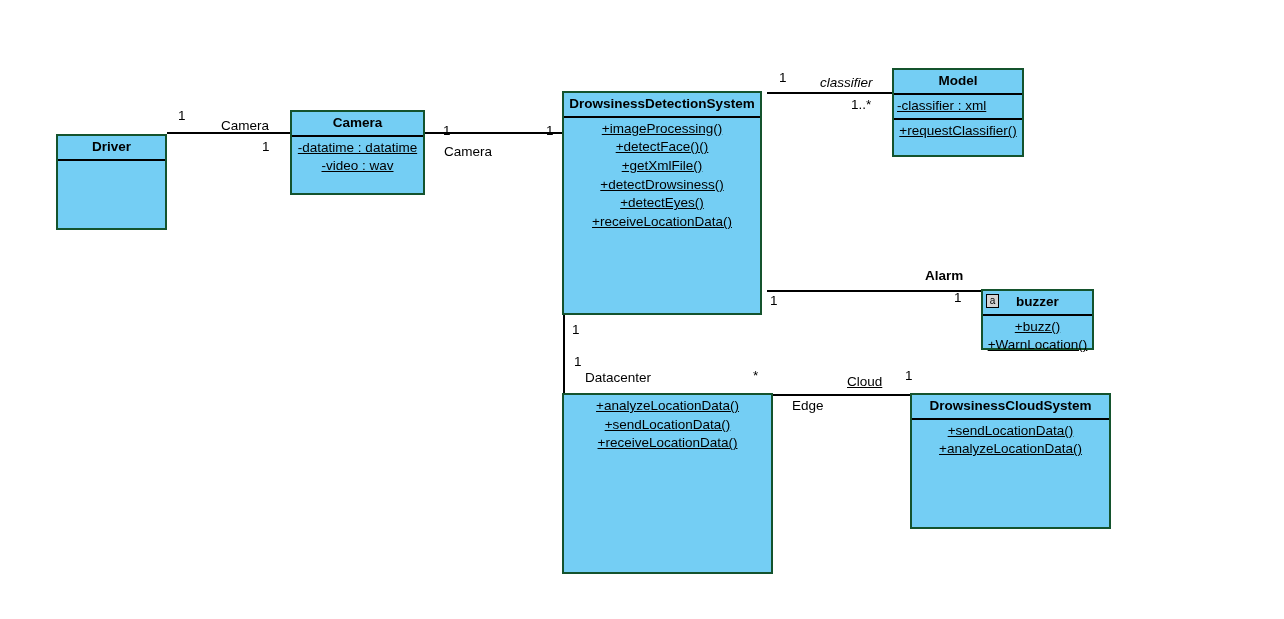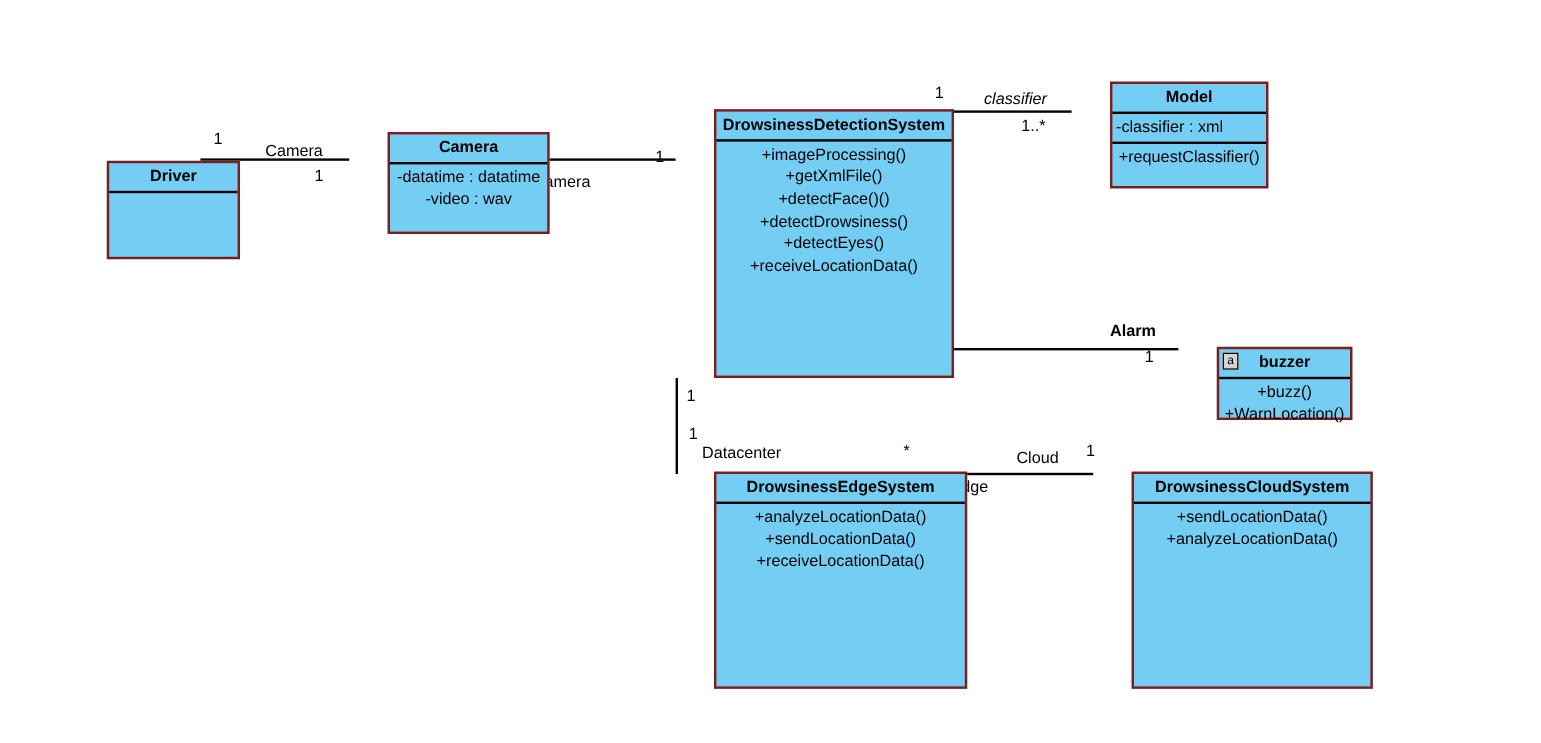--- a/index.html
+++ b/index.html
@@ -16,24 +16,23 @@
     height: 619px;
     background: #ffffff;
     overflow: hidden;
   }
 
   
   .uml-class {
     position: absolute;
     box-sizing: border-box;
     background: #74cef4;
-    border: 2px solid #7f1d1d;
+    border: 2px solid #14532d;
     display: flex;
     flex-direction: column;
-    margin-left: 33px;
   }
   .uml-title {
     box-sizing: border-box;
     text-align: center;
     font-weight: bold;
     font-size: 13.5px;
     color: #000000;
     line-height: 1;
     padding: 4px 4px 5px 4px;
     border-bottom: 2px solid #000000;
@@ -50,20 +49,21 @@
   }
   .uml-compartment.bordered {
     border-bottom: 2px solid #000000;
   }
   .uml-compartment.grow {
     flex: 1 1 auto;
     text-align: center;
   }
   .uml-member {
     white-space: nowrap;
+    text-decoration: underline;
   }
 
   
   .badge-a {
     position: absolute;
     left: 3px;
     top: 3px;
     width: 13px;
     height: 14px;
     box-sizing: border-box;
@@ -128,43 +128,43 @@
 
   <div class="lbl" style="left:925px; top:269px;font-weight:bold;">Alarm</div>
   <div class="lbl" style="left:770px; top:294px;">1</div>
   <div class="lbl" style="left:954px; top:291px;">1</div>
 
   <div class="lbl" style="left:572px; top:323px;">1</div>
   <div class="lbl" style="left:574px; top:355px;">1</div>
   <div class="lbl" style="left:585px; top:371px;">Datacenter</div>
   <div class="lbl" style="left:753px; top:369px;">*</div>
 
-  <div class="lbl" style="left:847px; top:375px;">Cloud</div>
+  <div class="lbl" style="left:847px; top:375px;text-decoration:underline;">Cloud</div>
   <div class="lbl" style="left:905px; top:369px;">1</div>
   <div class="lbl" style="left:792px; top:399px;">Edge</div>
 
-  <div class="uml-class" style="left:56px; top:134px; width:111px; height:82px;">
+  <div class="uml-class" style="left:56px; top:134px; width:111px; height:96px;">
     <div class="uml-title">Driver</div>
     <div class="uml-compartment grow"></div>
   </div>
 
   <div class="uml-class" style="left:290px; top:110px; width:135px; height:85px;">
     <div class="uml-title">Camera</div>
     <div class="uml-compartment grow">
       <div class="uml-member">-datatime : datatime</div>
       <div class="uml-member">-video : wav</div>
     </div>
   </div>
 
   <div class="uml-class" style="left:562px; top:91px; width:200px; height:224px;">
     <div class="uml-title">DrowsinessDetectionSystem</div>
     <div class="uml-compartment grow">
       <div class="uml-member">+imageProcessing()</div>
+      <div class="uml-member">+detectFace()()</div>
       <div class="uml-member">+getXmlFile()</div>
-      <div class="uml-member">+detectFace()()</div>
       <div class="uml-member">+detectDrowsiness()</div>
       <div class="uml-member">+detectEyes()</div>
       <div class="uml-member">+receiveLocationData()</div>
     </div>
   </div>
 
   <div class="uml-class" style="left:892px; top:68px; width:132px; height:89px;">
     <div class="uml-title">Model</div>
     <div class="uml-compartment bordered">
       <div class="uml-member">-classifier : xml</div>
@@ -179,29 +179,28 @@
       <span class="badge-a">a</span>
       <span>buzzer</span>
     </div>
     <div class="uml-compartment grow">
       <div class="uml-member">+buzz()</div>
       <div class="uml-member">+WarnLocation()</div>
     </div>
   </div>
 
   <div class="uml-class" style="left:562px; top:393px; width:211px; height:181px;">
-    <div class="uml-title">DrowsinessEdgeSystem</div>
     <div class="uml-compartment grow">
       <div class="uml-member">+analyzeLocationData()</div>
       <div class="uml-member">+sendLocationData()</div>
       <div class="uml-member">+receiveLocationData()</div>
     </div>
   </div>
 
-  <div class="uml-class" style="left:910px; top:393px; width:201px; height:181px;">
+  <div class="uml-class" style="left:910px; top:393px; width:201px; height:136px;">
     <div class="uml-title">DrowsinessCloudSystem</div>
     <div class="uml-compartment grow">
       <div class="uml-member">+sendLocationData()</div>
       <div class="uml-member">+analyzeLocationData()</div>
     </div>
   </div>
 
 </div>
 
 </body></html>

